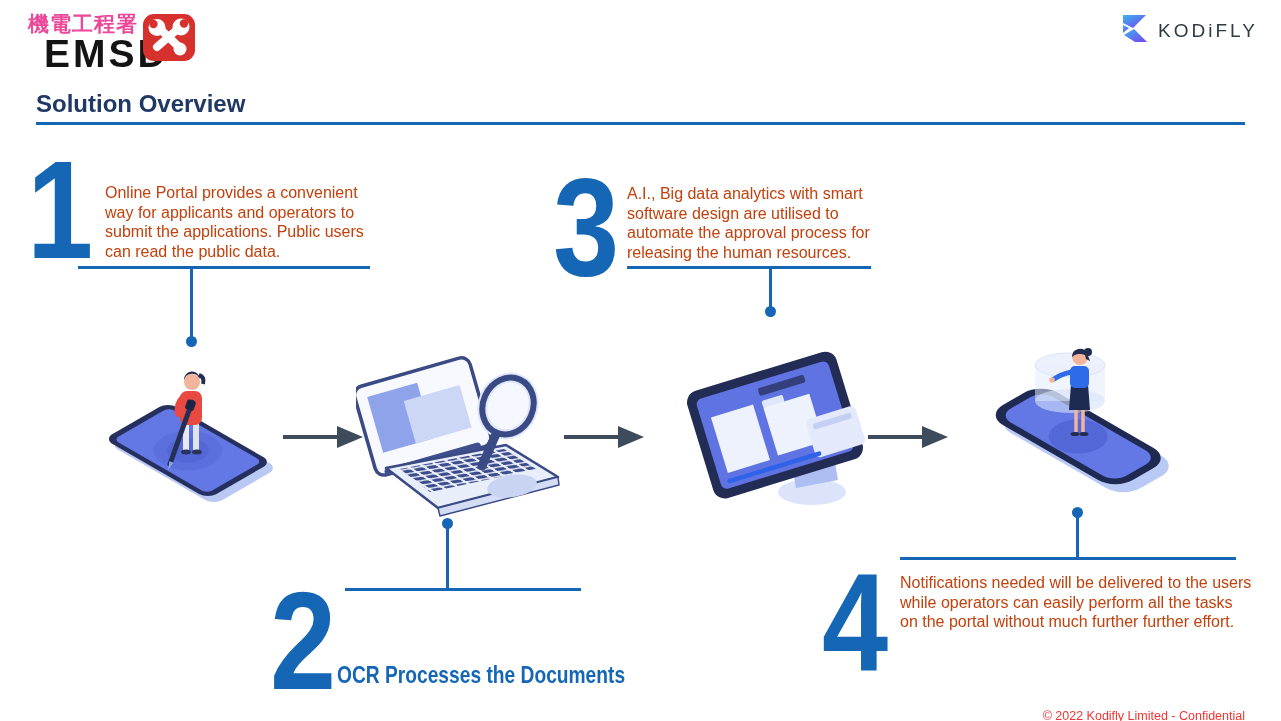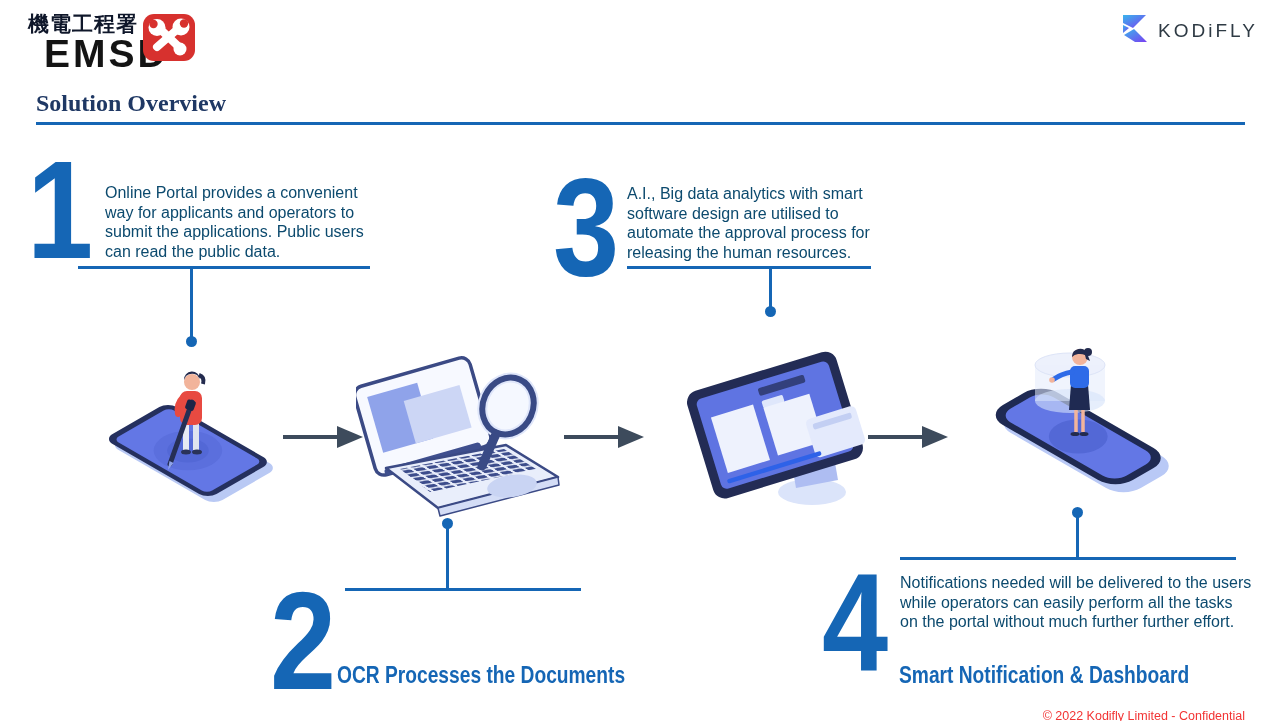--- a/index.html
+++ b/index.html
@@ -1,34 +1,34 @@
 <!DOCTYPE html>
 <html><head>
 <meta charset="utf-8">
 <style>
   html,body{margin:0;padding:0;background:#fff;}
   .slide{position:relative;width:1281px;height:721px;background:#ffffff;overflow:hidden;
          font-family:"Liberation Sans",sans-serif;}
   .abs{position:absolute;}
 
   
-  .emsd-cn{left:28px;top:10px;font-size:21px;letter-spacing:1px;color:#0f172a;font-weight:700;}
+  .emsd-cn{left:28px;top:10px;font-size:21px;letter-spacing:1px;color:#ec4899;font-weight:700;}
   .emsd-en{left:44px;top:32px;font-size:39px;font-weight:700;letter-spacing:3px;color:#141414;}
   .kod-text{left:1158px;top:20px;font-size:19px;font-weight:400;letter-spacing:3px;color:#2e3a44;}
 
   
-  .page-title{left:36px;top:90px;font-size:24px;font-weight:700;color:#1f3864;font-family:Liberation Serif, serif;}
+  .page-title{left:36px;top:90px;font-size:24px;font-weight:700;color:#1f3864;}
   .title-rule{left:36px;top:122px;width:1209px;height:2.5px;background:#1566b5;}
 
   
   .step-num{font-size:140px;font-weight:700;color:#1566b5;line-height:1;
             transform:scaleX(0.85);transform-origin:0 0;}
   .step-heading{font-size:24px;font-weight:700;color:#1566b5;white-space:nowrap;}
   .step-heading>span{display:inline-block;transform:scaleX(0.8);transform-origin:0 50%;letter-spacing:0px;}
-  .step-body{font-size:16px;line-height:1.22;color:#0c4a6e;}
+  .step-body{font-size:16px;line-height:1.22;color:#c2410c;}
 
   .hline{height:2.5px;background:#1566b5;}
   .vline{width:2.5px;background:#1566b5;}
   .dot{width:11px;height:11px;border-radius:50%;background:#1566b5;}
 
   .footer{left:0;top:698px;width:1245px;text-align:right;font-size:12.5px;color:#f23333;margin-top:11px;}
 </style>
 </head>
 <body>
 
@@ -80,22 +80,20 @@
   <div class="abs hline" style="left:345px;top:588px;width:236px"></div>
   <div class="abs step-num" style="left:270px;top:571px">2</div>
   <div class="abs step-heading" style="left:337px;top:661px">
     <span>OCR Processes the Documents</span></div>
 
   <div class="abs dot" style="left:1072px;top:507px"></div>
   <div class="abs vline" style="left:1076px;top:517px;height:40px"></div>
   <div class="abs hline" style="left:900px;top:557px;width:336px"></div>
   <div class="abs step-num" style="left:822px;top:553px">4</div>
   <div class="abs step-body" style="left:900px;top:573px;width:352px">Notifications needed will be delivered to the users while operators can easily perform all the tasks on the portal without much further further effort.</div>
-  <div class="abs step-heading" style="left:899px;top:661px">
-    <span>Smart Notification &amp; Dashboard</span></div>
 
   <svg class="abs" style="left:281px;top:423px" width="84" height="28" viewBox="0 0 84 28">
     <line x1="2" y1="14" x2="58" y2="14" stroke="#3d4b5c" stroke-width="4"></line>
     <polygon points="56,3 82,14 56,25" fill="#3d4b5c"></polygon>
   </svg>
   <svg class="abs" style="left:562px;top:423px" width="84" height="28" viewBox="0 0 84 28">
     <line x1="2" y1="14" x2="58" y2="14" stroke="#3d4b5c" stroke-width="4"></line>
     <polygon points="56,3 82,14 56,25" fill="#3d4b5c"></polygon>
   </svg>
   <svg class="abs" style="left:866px;top:423px" width="84" height="28" viewBox="0 0 84 28">

